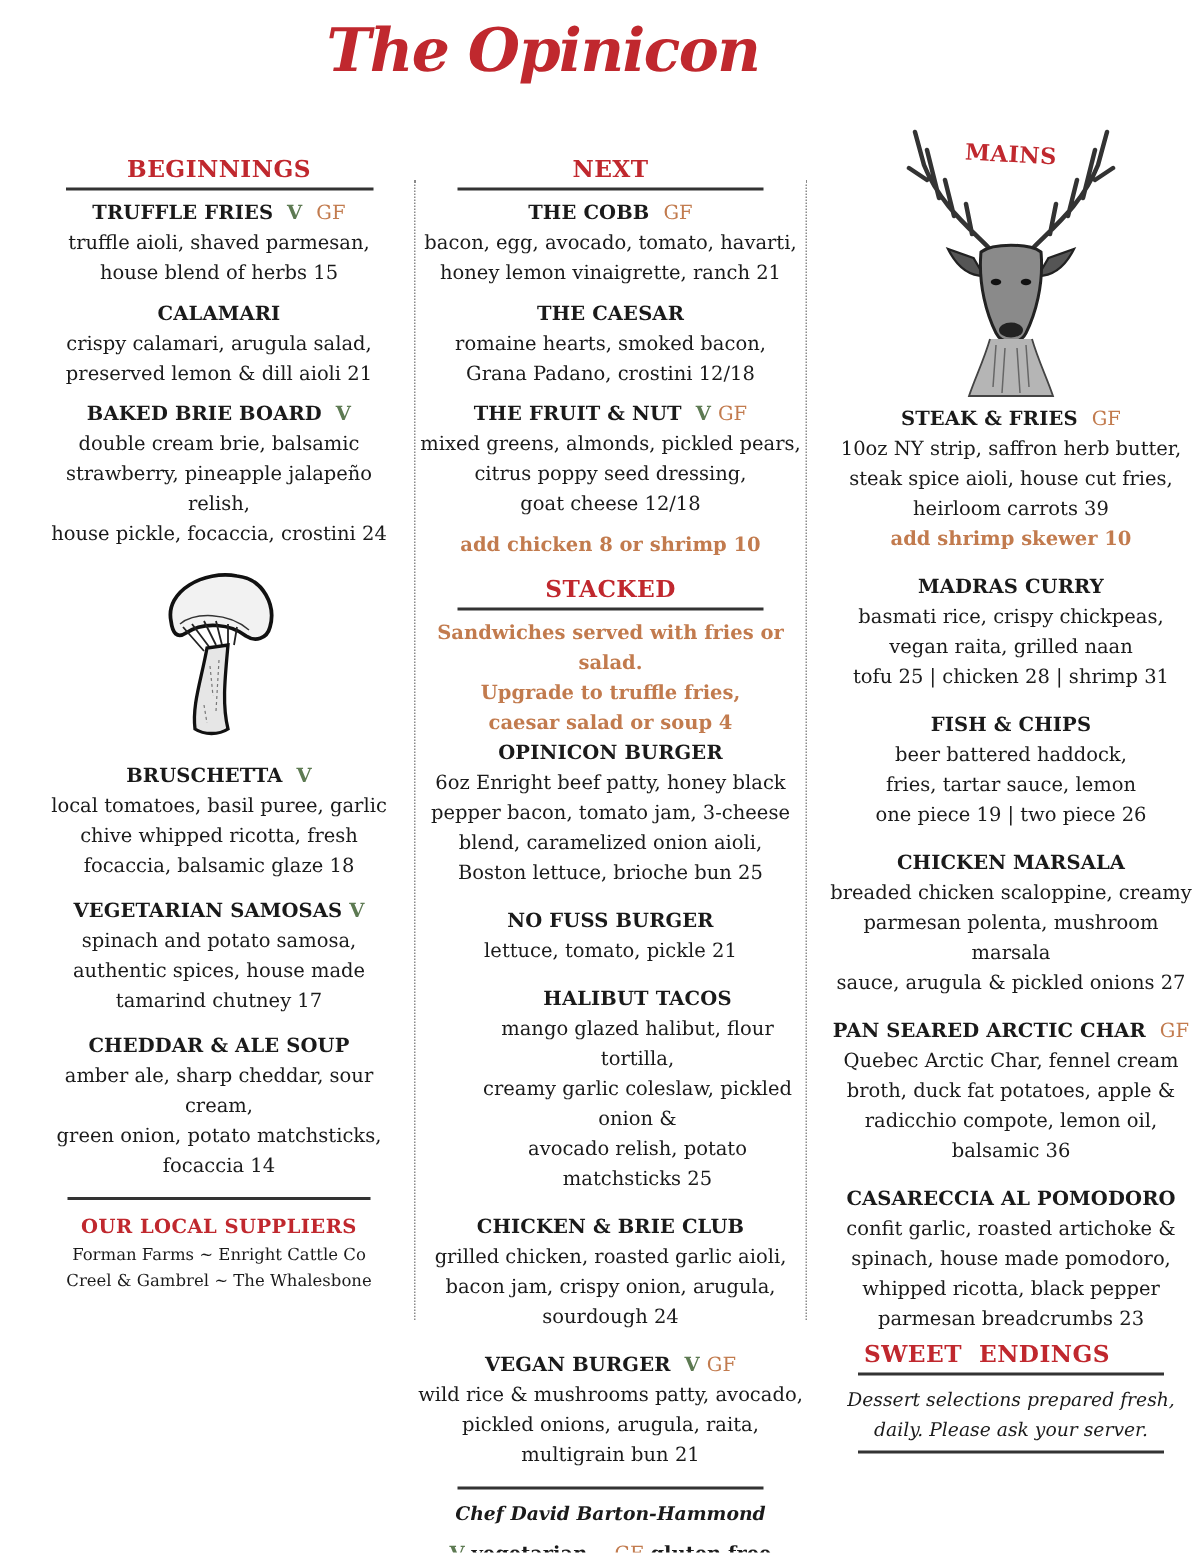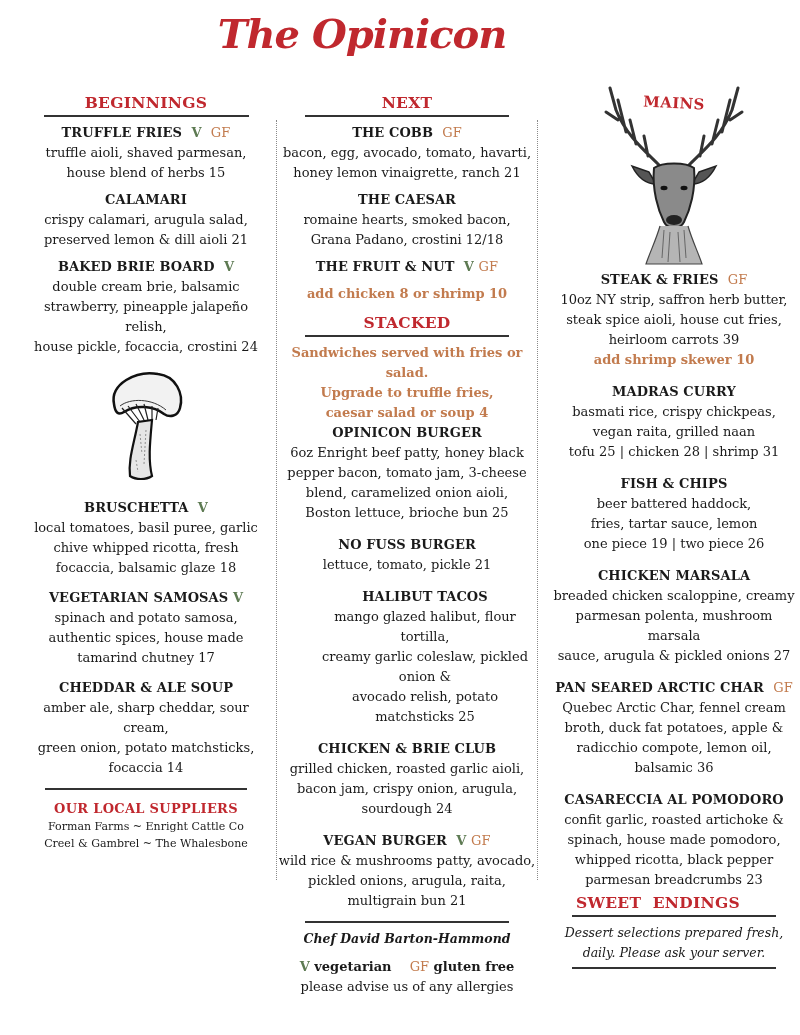--- a/index.html
+++ b/index.html
@@ -5,21 +5,21 @@
   html, body { margin: 0; padding: 0; background: #ffffff; }
   body {
     width: 800px; height: 1035px; position: relative; overflow: hidden;
     font-family: "DejaVu Serif", serif; color: #1a1a1a;
   }
   .logo {
     position: absolute; left: 0; top: 10px; width: 724px; text-align: center;
     font-family: "DejaVu Serif", serif; font-style: italic; font-weight: bold;
     font-size: 40px; color: #c0282e; letter-spacing: -1px;
   }
-  .col { position: absolute; top: 94px; text-align: center; }
+  .col { position: absolute; top: 104px; text-align: center; }
   .col-left { left: 30px; width: 232px; }
   .col-mid { left: 277px; width: 260px; }
   .col-right { left: 548px; width: 252px; }
   .vline { position: absolute; width: 0; border-left: 1px dotted #8a8a8a; }
   .sec-head {
     font-family: "DejaVu Serif", serif; font-weight: bold; color: #c0282e;
     font-size: 15.5px; letter-spacing: 0.3px; line-height: 18px;
   }
   .sec-rule { height: 0; border-top: 2px solid #333; margin: 3px auto 6px auto; }
   .item { margin-bottom: 7px; }
@@ -105,20 +105,23 @@
     <div class="item-desc">bacon, egg, avocado, tomato, havarti,
 honey lemon vinaigrette, ranch  21</div>
   </div>
   <div class="item">
     <div class="item-name">THE CAESAR</div>
     <div class="item-desc">romaine hearts, smoked bacon,
 Grana Padano, crostini  12/18</div>
   </div>
   <div class="item">
     <div class="item-name"><span>THE FRUIT &amp; NUT</span>&nbsp; <span class="v">V</span> <span class="gf">GF</span></div>
+    <div class="item-desc">mixed greens, almonds, pickled pears,
+citrus poppy seed dressing,
+goat cheese  12/18</div>
   </div>
   <div class="accent" style="margin-top:6px; margin-bottom:10px;">add chicken 8 or shrimp  10</div>
 
   <div>
     <div class="sec-head">STACKED</div>
     <div class="sec-rule" style="width:204px;"></div>
     <div class="accent" style="">Sandwiches served with fries or salad.
 Upgrade to truffle fries,
 caesar salad or soup  4</div>
 

